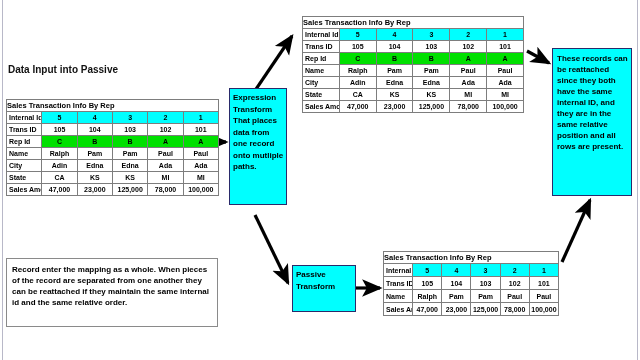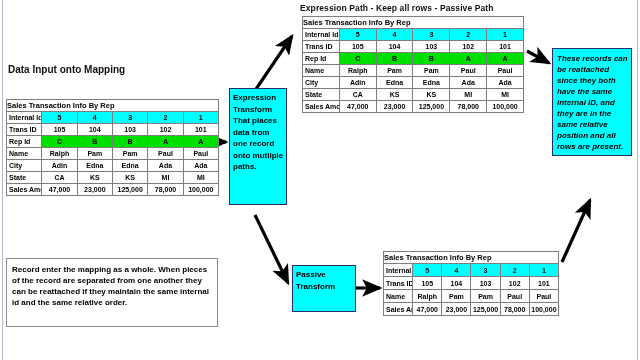--- a/index.html
+++ b/index.html
@@ -105,25 +105,24 @@
     width: 64px;
     height: 47px;
     font-size: 8px;
     line-height: 11.5px;
     padding: 3px 2px 0 3px;
   }
   #box-note {
     left: 552px;
     top: 48px;
     width: 80px;
-    height: 108px;
+    height: 148px;
     font-size: 8px;
     line-height: 11px;
     padding: 4px 3px 0 4px;
-    font-style: italic;
   }
 
   
   #box-record-note {
     position: absolute;
     left: 6px;
     top: 258px;
     width: 212px;
     height: 69px;
     background: #ffffff;
@@ -176,23 +175,22 @@
   #edge-right { left: 637px; }
 </style>
 </head>
 <body>
 
 <div id="canvas">
 
   <div class="edge-line" id="edge-left"></div>
   <div class="edge-line" id="edge-right"></div>
 
-  <div id="label-diagram-title">Expression Path - Keep all rows - Passive Path</div>
-
-  <div id="label-data-input">Data Input onto Mapping</div>
+
+  <div id="label-data-input">Data Input into Passive</div>
 
   <svg id="arrows" viewBox="0 0 640 360" xmlns="http://www.w3.org/2000/svg">
     <defs>
       <marker id="ah" markerWidth="7" markerHeight="7" refX="5.6" refY="3.1" orient="auto" markerUnits="strokeWidth">
         <path d="M0,0.4 L6.4,3.1 L0,5.8 L1.5,3.1 Z" fill="#000000"></path>
       </marker>
     </defs>
 
     <line x1="220" y1="142" x2="226" y2="142" stroke="#000000" stroke-width="3.2" marker-end="url(#ah)"></line>
 

